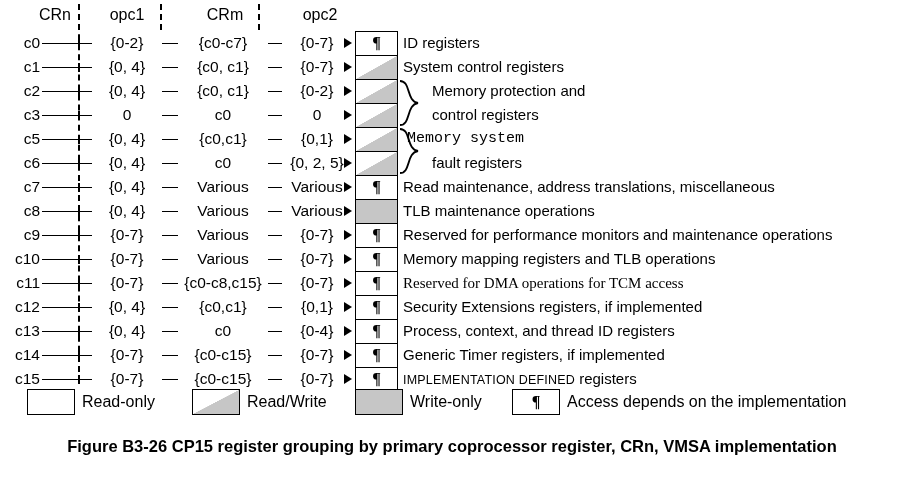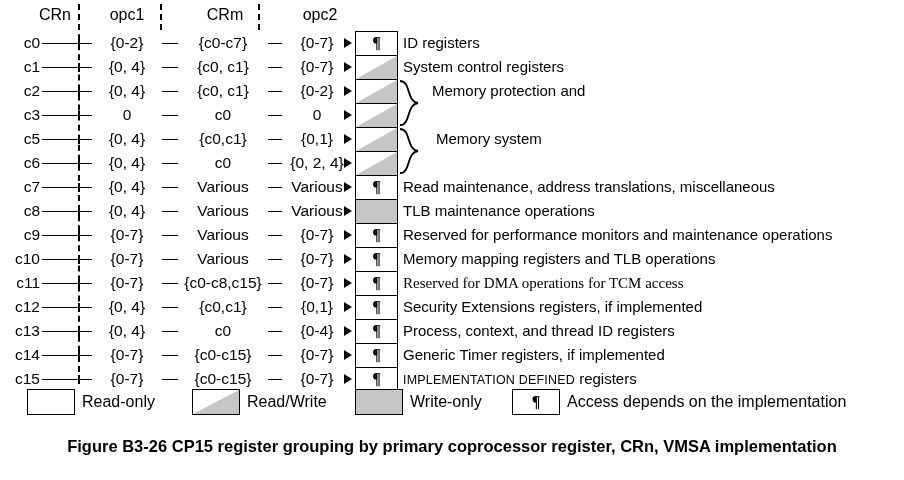--- a/index.html
+++ b/index.html
@@ -243,21 +243,21 @@
         <div class="arrow-head" style="left: 344px; top: 7px;"></div>
       </div>
       <div class="row" style="top: 151px; width: 904px;">
         <div class="crn-label" style="left: 0px; width: 40px;">c6</div>
         <div class="hline" style="left: 42px; width: 302px; top: 12px;"></div>
         <div class="tick" style="left: 78px; top: 7.5px;"></div>
         <div class="tick" style="left: 160px; top: 7.5px;"></div>
         <div class="tick" style="left: 258px; top: 7.5px;"></div>
         <div class="cell" style="left: 92px; width: 70px;">{0, 4}</div>
         <div class="cell" style="left: 178px; width: 90px;">c0</div>
-        <div class="cell" style="left: 282px; width: 70px;">{0, 2, 4}</div>
+        <div class="cell" style="left: 282px; width: 70px;">{0, 2, 5}</div>
         <div class="arrow-head" style="left: 344px; top: 7px;"></div>
       </div>
       <div class="row" style="top: 175px; width: 904px;">
         <div class="crn-label" style="left: 0px; width: 40px;">c7</div>
         <div class="hline" style="left: 42px; width: 302px; top: 12px;"></div>
         <div class="tick" style="left: 78px; top: 7.5px;"></div>
         <div class="tick" style="left: 160px; top: 7.5px;"></div>
         <div class="tick" style="left: 258px; top: 7.5px;"></div>
         <div class="cell" style="left: 92px; width: 70px;">{0, 4}</div>
         <div class="cell" style="left: 178px; width: 90px;">Various</div>
@@ -391,21 +391,23 @@
     </div>
 
   <svg class="brace" style="left:398px; top:79px; width:30px; height:48px;" viewBox="0 0 30 48">
     <path d="M2 2 C 13 2, 8 22, 20 24 C 8 26, 13 46, 2 46" fill="none" stroke="#000" stroke-width="1.8"></path>
   </svg>
   <svg class="brace" style="left:398px; top:127px; width:30px; height:48px;" viewBox="0 0 30 48">
     <path d="M2 2 C 13 2, 8 22, 20 24 C 8 26, 13 46, 2 46" fill="none" stroke="#000" stroke-width="1.8"></path>
   </svg>
 
   <div class="desc indent2" style="left:432px; top:79px;">Memory protection and</div>
-  <div class="desc indent2" style="left:436px; top:127px;">Memory system</div>
+  <div class="desc indent2" style="left:432px; top:103px;">control registers</div>
+  <div class="desc indent2" style="left:407px; top:127px;font-family:Liberation Mono, monospace;">Memory system</div>
+  <div class="desc indent2" style="left:432px; top:151px;">fault registers</div>
 
   <div id="desc-layer">
       <div class="desc" style="left: 403px; top: 31px;">ID registers</div>
       <div class="desc" style="left: 403px; top: 55px;">System control registers</div>
       <div class="desc" style="left: 403px; top: 175px;">Read maintenance, address translations, miscellaneous</div>
       <div class="desc" style="left: 403px; top: 199px;">TLB maintenance operations</div>
       <div class="desc" style="left: 403px; top: 223px;">Reserved for performance monitors and maintenance operations</div>
       <div class="desc" style="left: 403px; top: 247px;">Memory mapping registers and TLB operations</div>
       <div class="desc" style="left: 403px; top: 271px; font-family: Liberation Serif, serif;">Reserved for DMA operations for TCM access</div>
       <div class="desc" style="left: 403px; top: 295px;">Security Extensions registers, if implemented</div>

